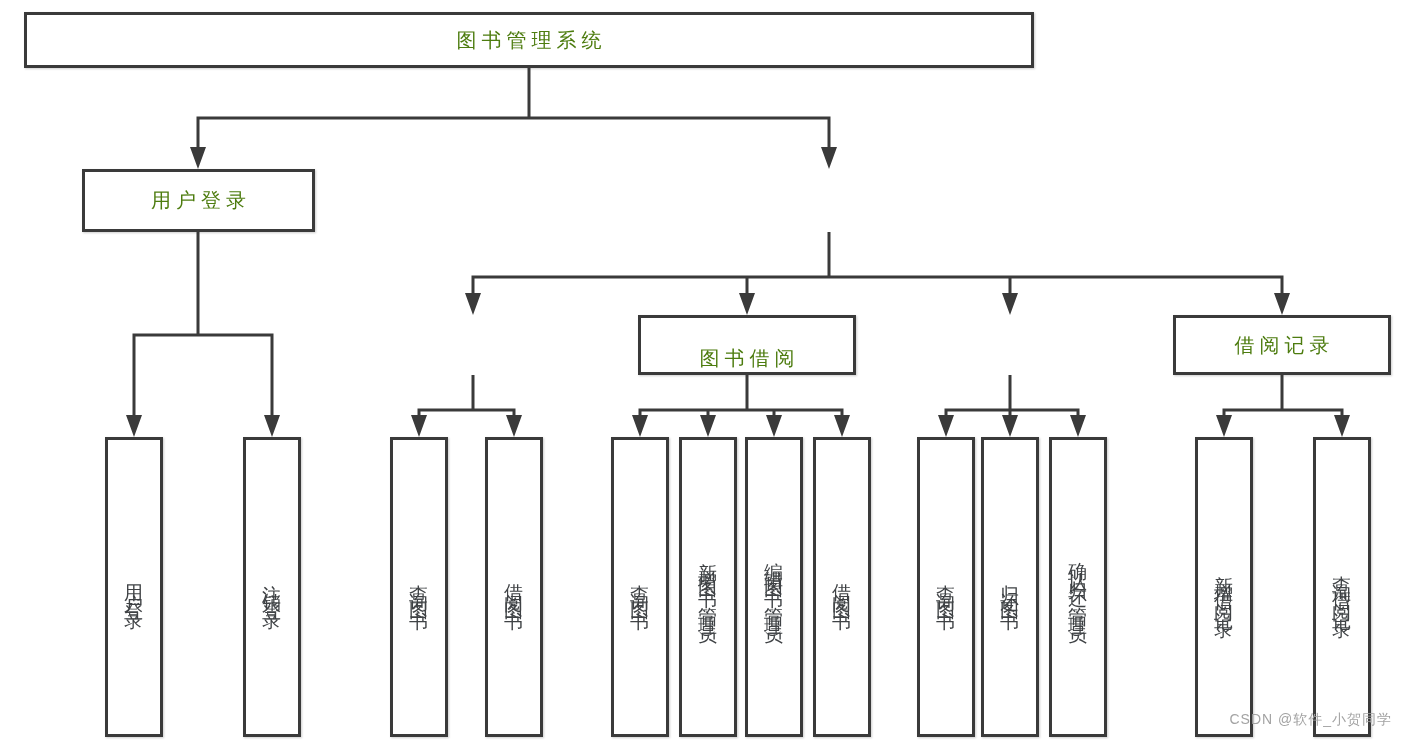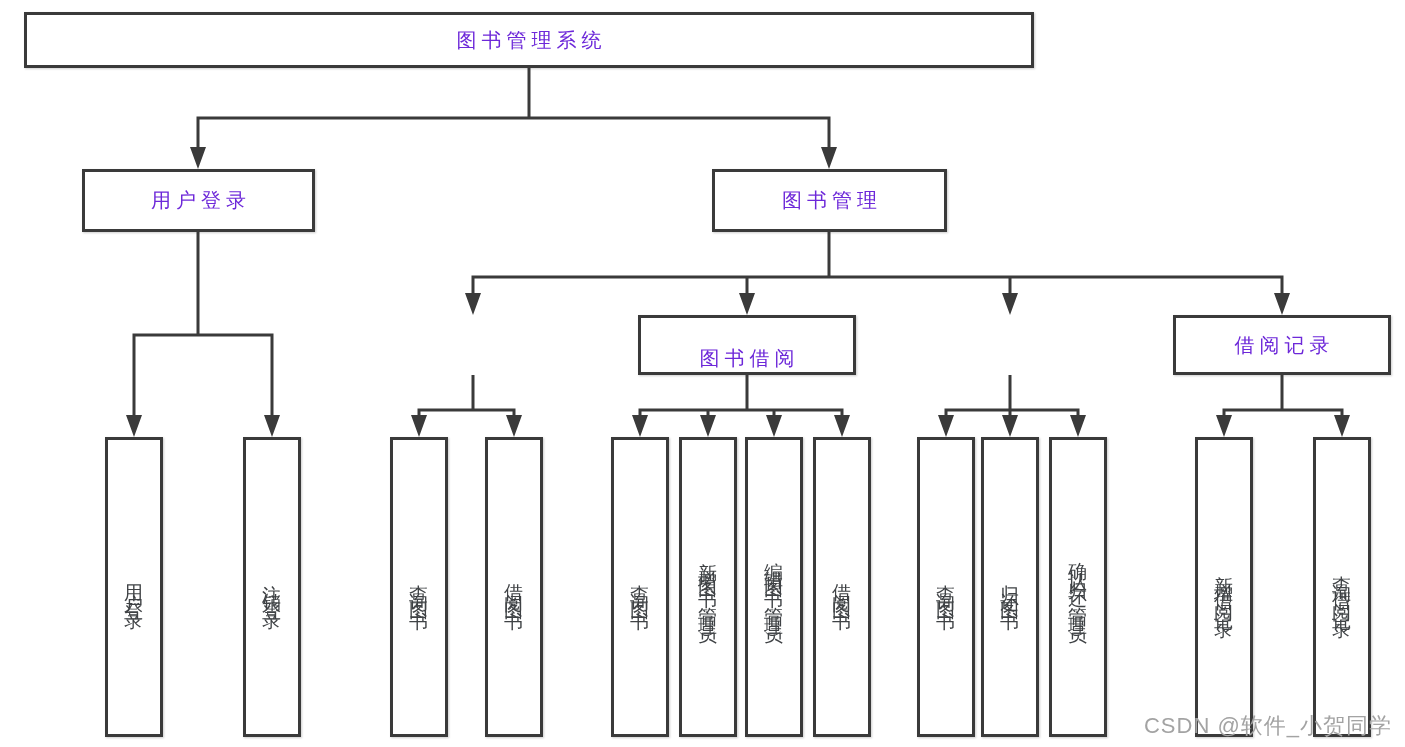--- a/index.html
+++ b/index.html
@@ -24,37 +24,37 @@
     border: 3px solid #3a3a3a;
     display: flex;
     align-items: center;
     justify-content: center;
     z-index: 2;
     box-shadow: 1px 1px 2px rgba(60,60,60,0.25);
   }
   .box.h span {
     font-size: 20px;
     letter-spacing: 5px;
-    color: #6d28d9;
+    color: #4d7c0f;
     white-space: nowrap;
     text-indent: 5px; 
   }
   .box.v span {
     writing-mode: vertical-rl;
     text-orientation: mixed;
     font-size: 19px;
     letter-spacing: 9px;
     color: #3f4245;
     line-height: 1;
   }
   .watermark {
     position: absolute;
     top: 711px;
     right: 13px;
-    font-size: 22px;
+    font-size: 14px;
     color: #a3a3a3;
     letter-spacing: 1px;
     z-index: 3;
     white-space: nowrap;
   }
 </style>
 </head>
 <body>
 
 <div class="canvas">
@@ -96,23 +96,20 @@
       <path d="M1224,437 L1216,415 L1232,415 Z M1342,437 L1334,415 L1350,415 Z" fill="#3a3a3a" stroke="none"></path>
     </g>
   </svg>
 
   <div class="box h" style="left:24px; top:12px; width:1010px; height:56px;">
     <span>图书管理系统</span>
   </div>
 
   <div class="box h" style="left:82px; top:169px; width:233px; height:63px;">
     <span>用户登录</span>
-  </div>
-  <div class="box h" style="left:712px; top:169px; width:235px; height:63px;">
-    <span>图书管理</span>
   </div>
 
   <div class="box h" style="left:638px; top:315px; width:218px; height:60px;align-items:flex-end;">
     <span>图书借阅</span>
   </div>
   <div class="box h" style="left:1173px; top:315px; width:218px; height:60px;">
     <span>借阅记录</span>
   </div>
 
   <div class="box v" style="left:105px; top:437px; width:58px; height:300px;">

